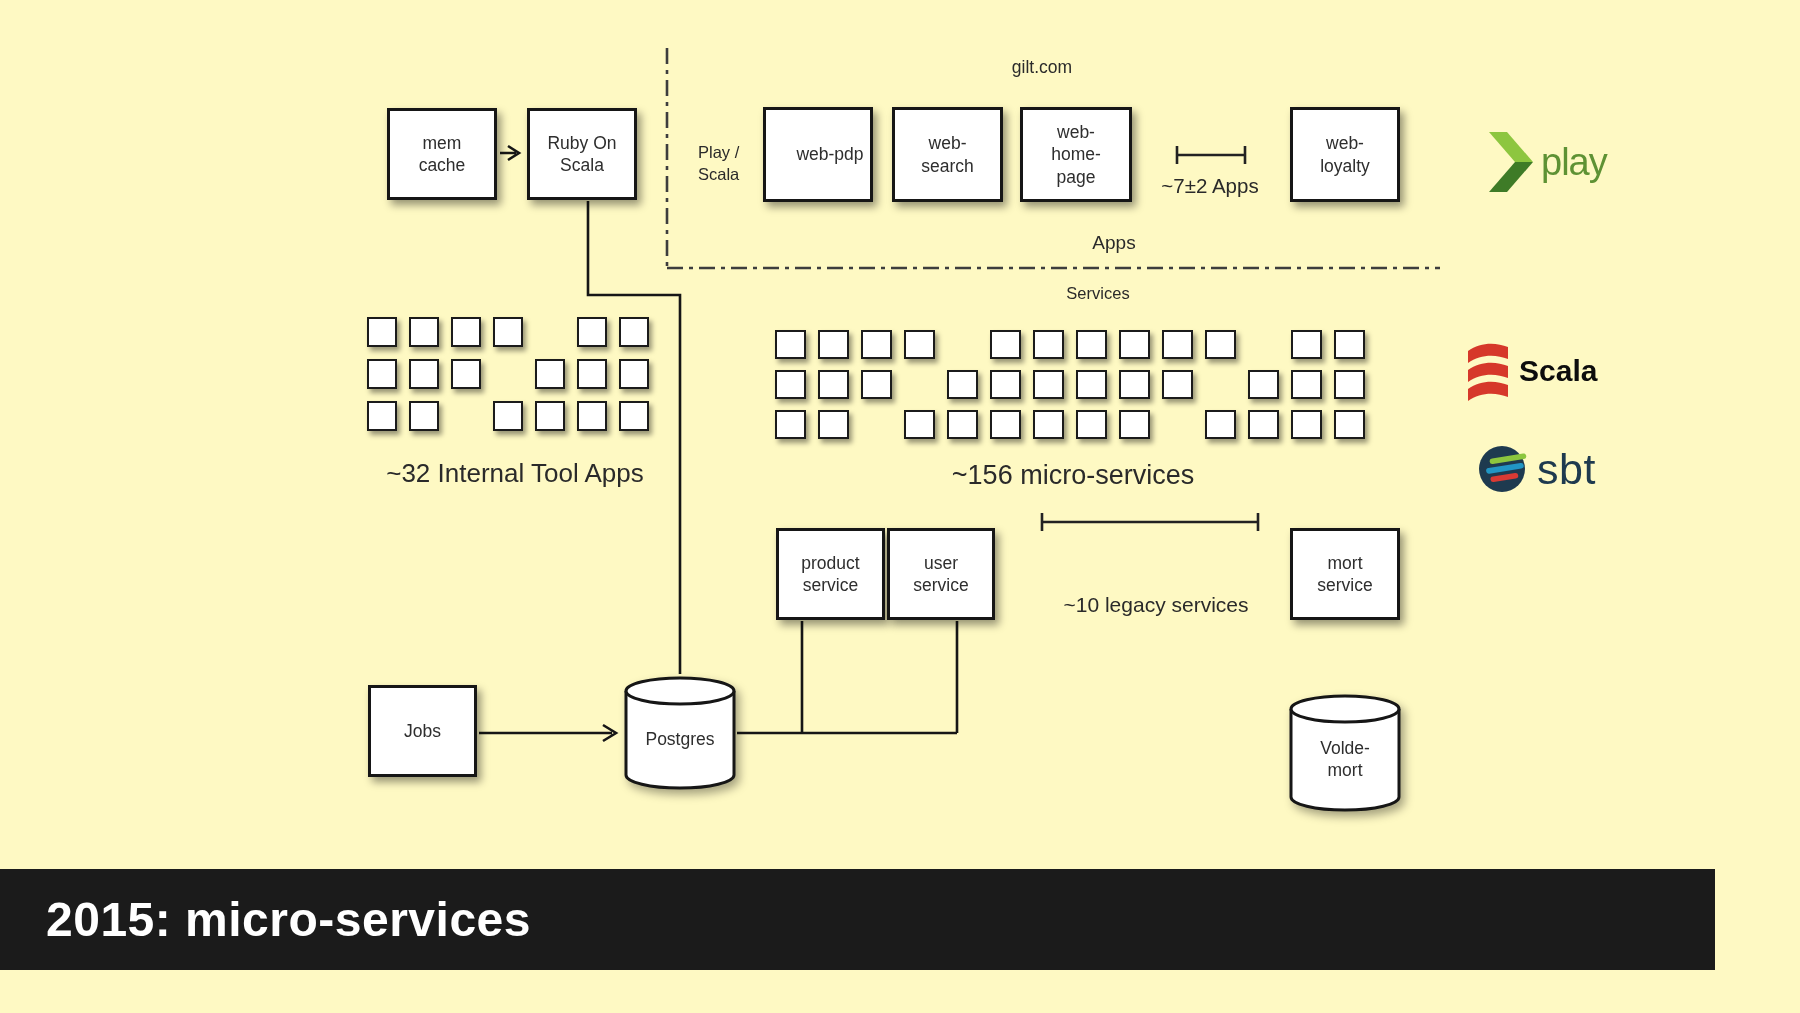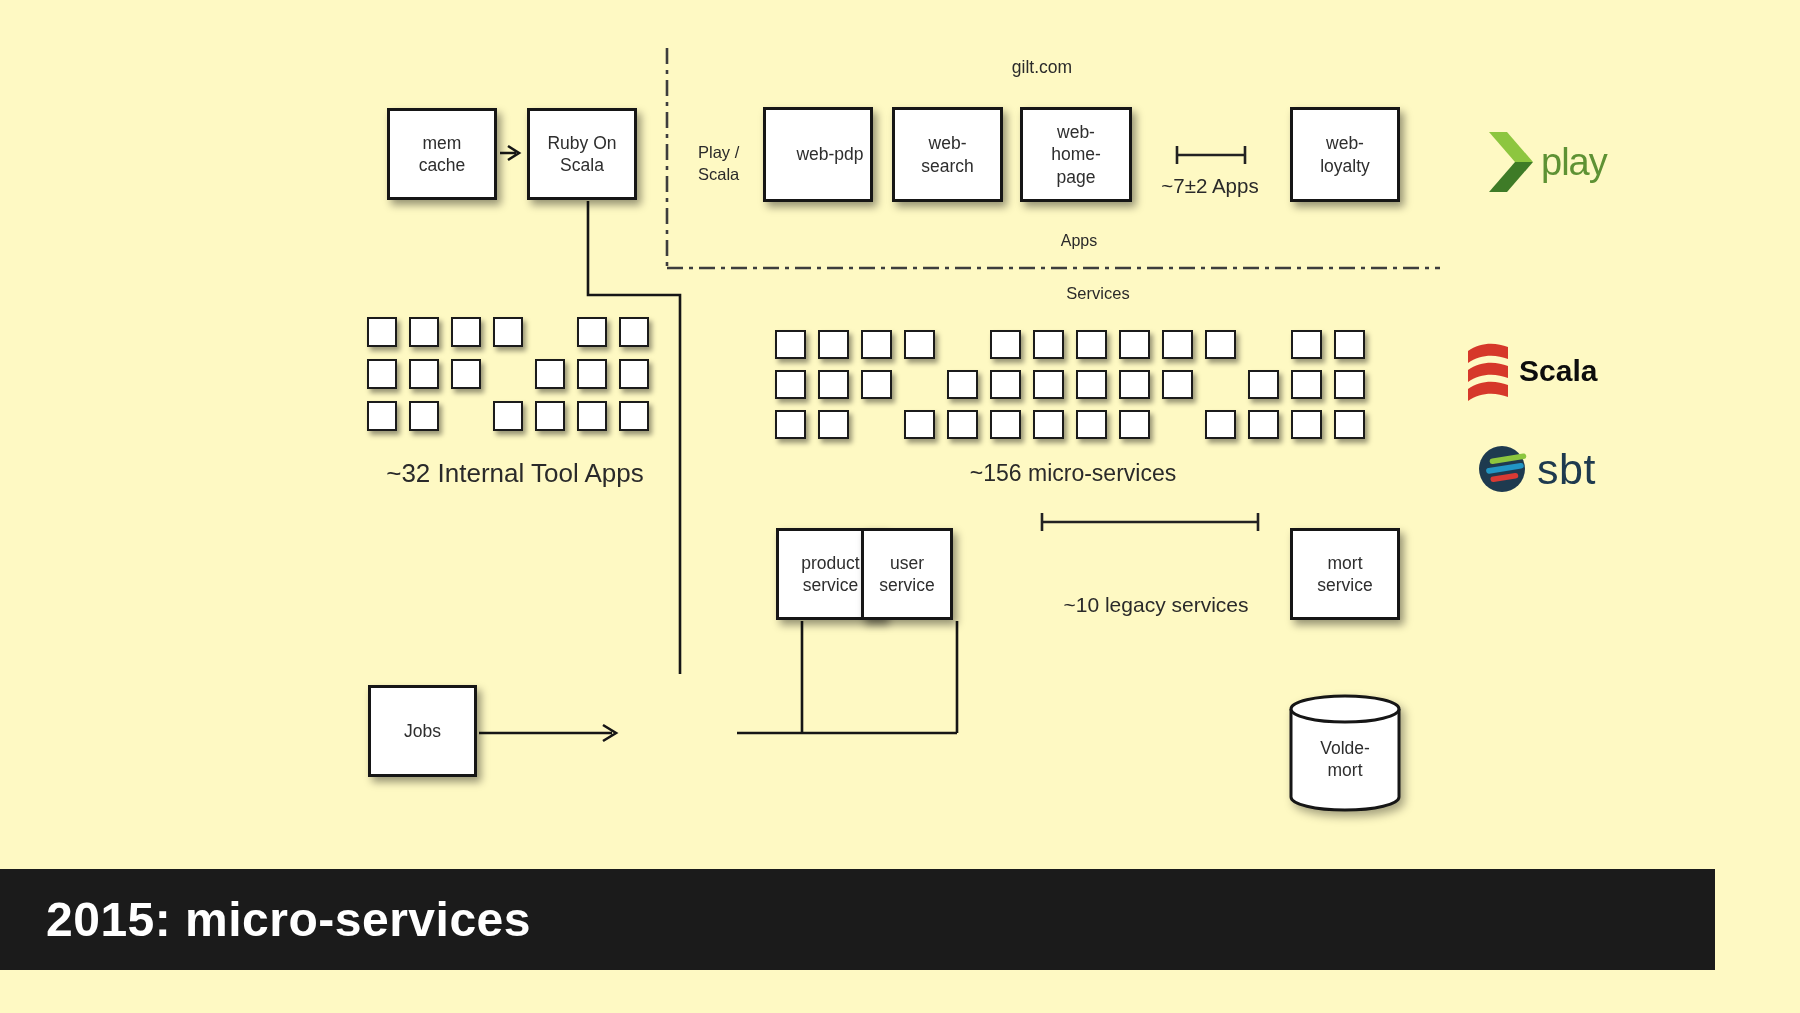--- a/index.html
+++ b/index.html
@@ -19,34 +19,34 @@
     text-align:center; font-size:17.5px; line-height:1.28;
     color:#2e2e2e; white-space:pre-line;
   }
   #mem-cache      { left:387px;  top:108px; width:110px; height:92px; }
   #ruby-on-rails  { left:527px;  top:108px; width:110px; height:92px; }
   #web-pdp        { left:763px;  top:107px; width:110px; height:95px;padding-left:24px; }
   #web-search     { left:892px;  top:107px; width:111px; height:95px; }
   #web-home-page  { left:1020px; top:107px; width:112px; height:95px; }
   #web-loyalty    { left:1290px; top:107px; width:110px; height:95px; }
   #product-service{ left:776px;  top:528px; width:109px; height:92px; }
-  #user-service   { left:861px;  top:528px; width:92px; height:92px; }
+  #user-service   { left:887px;  top:528px; width:108px; height:92px; }
   #cart-service   { left:1290px; top:528px; width:110px; height:92px; }
   #jobs           { left:368px;  top:685px; width:109px; height:92px; }
 
   .lbl {
     position:absolute; color:#2a2a2a; text-align:center; white-space:pre-line;
   }
   #gilt-label      { left:942px;  top:57px;  width:200px; font-size:17.5px; }
   #play-scala-label{ left:698px;  top:141px; width:70px;  font-size:16.5px; text-align:left; line-height:1.35; }
   #apps-count-label{ left:1120px; top:174px; width:180px; font-size:20.5px; }
-  #apps-label      { left:1004px; top:232px; width:150px; font-size:16px; }
+  #apps-label      { left:1039px; top:232px; width:150px; font-size:19px; }
   #services-label  { left:1013px; top:284px; width:170px; font-size:16.5px; }
   #internal-label  { left:360px;  top:458px; width:310px; font-size:26px; }
-  #micro-label     { left:918px;  top:460px; width:310px; font-size:23px; }
+  #micro-label     { left:918px;  top:460px; width:310px; font-size:27px; }
   #legacy-label    { left:1000px; top:593px; width:312px; font-size:21px; }
 
   .grid { position:absolute; }
   #grid-internal { left:367px; top:317px; width:290px; height:120px; }
   #grid-micro    { left:775px; top:330px; width:600px; height:112px; }
   .sq {
     position:absolute; background:#ffffff;
     border:2.5px solid #1b1b1b;
     box-shadow:3px 4px 5px rgba(0,0,0,0.40);
   }
@@ -183,20 +183,27 @@
       <div class="sq" style="left: 215px; top: 80px; width: 31px; height: 29px;"></div>
       <div class="sq" style="left: 258px; top: 80px; width: 31px; height: 29px;"></div>
       <div class="sq" style="left: 301px; top: 80px; width: 31px; height: 29px;"></div>
       <div class="sq" style="left: 344px; top: 80px; width: 31px; height: 29px;"></div>
       <div class="sq" style="left: 430px; top: 80px; width: 31px; height: 29px;"></div>
       <div class="sq" style="left: 473px; top: 80px; width: 31px; height: 29px;"></div>
       <div class="sq" style="left: 516px; top: 80px; width: 31px; height: 29px;"></div>
       <div class="sq" style="left: 559px; top: 80px; width: 31px; height: 29px;"></div>
     </div>
 
+  <div class="cyl" id="postgres">
+    <svg width="114" height="116" viewBox="0 0 114 116">
+      <path d="M3,15 V99 A54,13 0 0 0 111,99 V15" fill="#ffffff" stroke="#161616" stroke-width="3"></path>
+      <ellipse cx="57" cy="15" rx="54" ry="13" fill="#ffffff" stroke="#161616" stroke-width="3"></ellipse>
+    </svg>
+    <div class="cyl-label">Postgres</div>
+  </div>
   <div class="cyl" id="voldemort">
     <svg width="114" height="122" viewBox="0 0 114 122">
       <path d="M3,16 V104 A54,13 0 0 0 111,104 V16" fill="#ffffff" stroke="#161616" stroke-width="3"></path>
       <ellipse cx="57" cy="16" rx="54" ry="13" fill="#ffffff" stroke="#161616" stroke-width="3"></ellipse>
     </svg>
     <div class="cyl-label">Volde-
 mort</div>
   </div>
 
   <div class="logo" id="play-logo">

